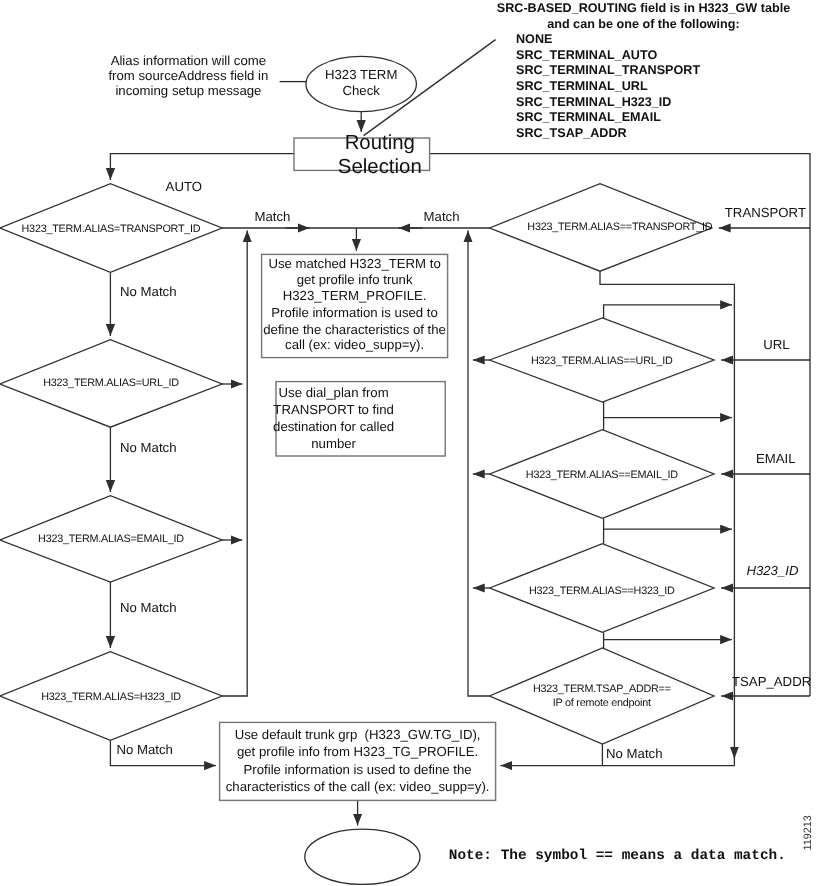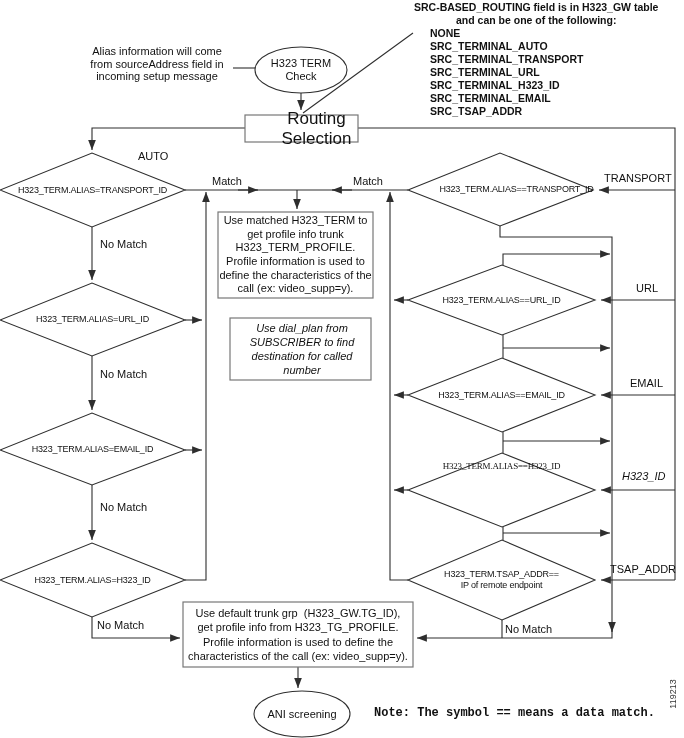--- a/index.html
+++ b/index.html
@@ -147,48 +147,47 @@
   <div class="lbl" style="left:610px;top:563px;">TSAP_ADDR</div>
 
   <div class="dtext ctr" style="left:0;top:153px;width:185px;height:74px;">H323_TERM.ALIAS=TRANSPORT_ID</div>
   <div class="dtext ctr" style="left:0;top:283px;width:185px;height:73px;">H323_TERM.ALIAS=URL_ID</div>
   <div class="dtext ctr" style="left:0;top:413px;width:185px;height:72px;">H323_TERM.ALIAS=EMAIL_ID</div>
   <div class="dtext ctr" style="left:0;top:543px;width:185px;height:74px;">H323_TERM.ALIAS=H323_ID</div>
 
   <div class="dtext ctr" style="left:424px;top:153px;width:185px;height:73px;">H323_TERM.ALIAS==TRANSPORT_ID</div>
   <div class="dtext ctr" style="left:408px;top:265px;width:187px;height:70px;">H323_TERM.ALIAS==URL_ID</div>
   <div class="dtext ctr" style="left:408px;top:358px;width:187px;height:74px;">H323_TERM.ALIAS==EMAIL_ID</div>
-  <div class="dtext ctr" style="left:408px;top:429px;width:187px;height:74px;font-family:Liberation Serif, serif;">H323_TERM.ALIAS==H323_ID</div>
+  <div class="dtext ctr" style="left:408px;top:455px;width:187px;height:74px;">H323_TERM.ALIAS==H323_ID</div>
   <div class="dtext ctr" style="left:408px;top:540px;width:187px;height:80px;">
     <div>H323_TERM.TSAP_ADDR==</div>
     <div>IP of remote endpoint</div>
   </div>
 
   <div class="boxtext ctr lh136" style="left:220px;top:214px;width:151px;height:82px;">
     <div class="ln">Use matched H323_TERM to</div>
     <div class="ln">get profile info trunk</div>
     <div class="ln">H323_TERM_PROFILE.</div>
     <div class="ln">Profile information is used to</div>
     <div class="ln">define the characteristics of the</div>
     <div class="ln">call (ex: video_supp=y).</div>
   </div>
 
-  <div class="boxtext ctr lh14" style="left:244px;top:320px;width:116px;height:58px;font-style:italic;">
+  <div class="boxtext ctr lh14" style="left:220px;top:320px;width:116px;height:58px;">
     <div class="ln">Use dial_plan from</div>
-    <div class="ln">SUBSCRIBER to find</div>
+    <div class="ln">TRANSPORT to find</div>
     <div class="ln">destination for called</div>
     <div class="ln">number</div>
   </div>
 
   <div class="boxtext ctr lh145" style="left:185px;top:604px;width:226px;height:61px;">
     <div class="ln">Use default trunk grp  (H323_GW.TG_ID),</div>
     <div class="ln">get profile info from H323_TG_PROFILE.</div>
     <div class="ln">Profile information is used to define the</div>
     <div class="ln">characteristics of the call (ex: video_supp=y).</div>
   </div>
 
-  <div class="abs ctr" style="left:254px;top:692px;width:96px;height:44px;font-size:11px;">ANI screening</div>
 
   <div class="footnote">Note: The symbol == means a data match.</div>
 
   <div class="fignum">119213</div>
 
 </div>
 
 </body></html>

